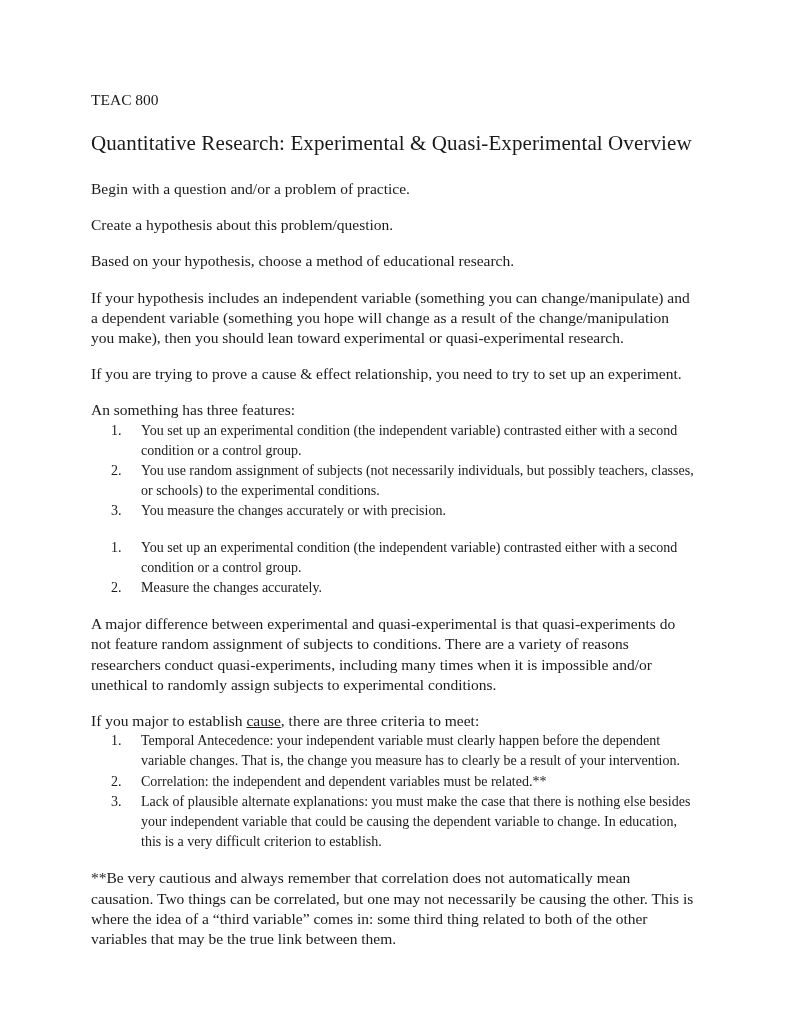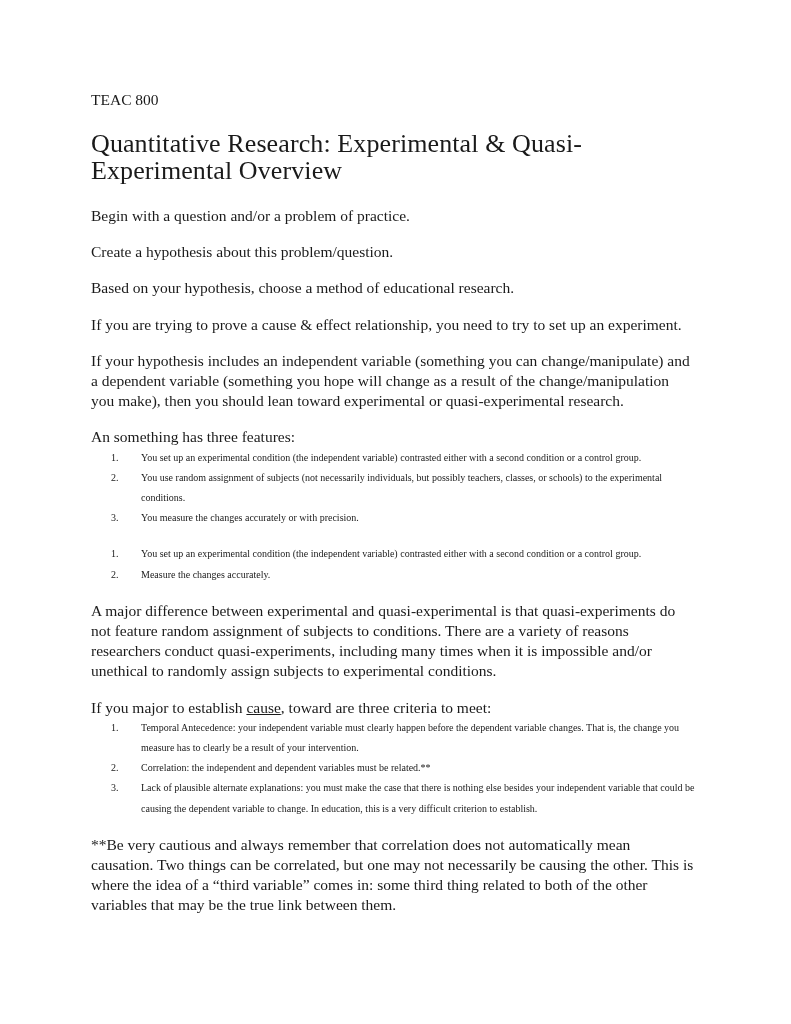--- a/index.html
+++ b/index.html
@@ -23,42 +23,42 @@
     box-sizing: border-box;
     padding: 90px 95px 0 91px;
     overflow: hidden;
   }
   .doc-label {
     font-size: 15.5px;
     line-height: 20px;
     margin: 0 0 0 0;
   }
   .doc-title {
-    font-size: 26px;
+    font-size: 21px;
     font-weight: normal;
     line-height: 27px;
     margin: 20px 0 0 0;
     letter-spacing: 0.1px;
   }
   p.para {
     font-size: 15.5px;
     line-height: 20.2px;
     margin: 16px 0 0 0;
     text-align: left;
   }
   p.para.first-after-title {
     margin-top: 22px;
   }
   .lead {
     font-size: 15.5px;
     line-height: 20.2px;
     margin: 16px 0 0 0;
   }
   ol.numlist {
-    font-size: 10px;
+    font-size: 14px;
     line-height: 20.2px;
     margin: 0;
     padding: 0;
     list-style: none;
     counter-reset: item;
   }
   ol.numlist > li {
     counter-increment: item;
     position: relative;
     padding-left: 50px;
@@ -83,44 +83,44 @@
   <div class="doc-label">TEAC 800</div>
 
   <h1 class="doc-title">Quantitative Research: Experimental &amp; Quasi-Experimental Overview</h1>
 
   <p class="para first-after-title">Begin with a question and/or a problem of practice.</p>
 
   <p class="para">Create a hypothesis about this problem/question.</p>
 
   <p class="para">Based on your hypothesis, choose a method of educational research.</p>
 
+  <p class="para">If your hypothesis includes an independent variable (something you can change/manipulate) and a dependent variable (something you hope will change as a result of the change/manipulation you make), then you should lean toward experimental or quasi-experimental research.</p>
+
   <p class="para">If you are trying to prove a cause &amp; effect relationship, you need to try to set up an experiment.</p>
-
-  <p class="para">If your hypothesis includes an independent variable (something you can change/manipulate) and a dependent variable (something you hope will change as a result of the change/manipulation you make), then you should lean toward experimental or quasi-experimental research.</p>
 
   <div class="block">
     <div class="lead" style="margin-top:0">An something has three features:</div>
     <ol class="numlist">
       <li>You set up an experimental condition (the independent variable) contrasted either with a second condition or a control group.</li>
       <li>You use random assignment of subjects (not necessarily individuals, but possibly teachers, classes, or schools) to the experimental conditions.</li>
       <li>You measure the changes accurately or with precision.</li>
     </ol>
   </div>
 
   <div class="block">
     <ol class="numlist">
       <li>You set up an experimental condition (the independent variable) contrasted either with a second condition or a control group.</li>
       <li>Measure the changes accurately.</li>
     </ol>
   </div>
 
   <p class="para">A major difference between experimental and quasi-experimental is that quasi-experiments do not feature random assignment of subjects to conditions. There are a variety of reasons researchers conduct quasi-experiments, including many times when it is impossible and/or unethical to randomly assign subjects to experimental conditions.</p>
 
   <div class="block">
-    <div class="lead" style="margin-top:0"><span>If you major to establish </span><span class="u">cause</span><span>, toward are three criteria to meet:</span></div>
+    <div class="lead" style="margin-top:0"><span>If you major to establish </span><span class="u">cause</span><span>, there are three criteria to meet:</span></div>
     <ol class="numlist">
       <li>Temporal Antecedence: your independent variable must clearly happen before the dependent variable changes. That is, the change you measure has to clearly be a result of your intervention.</li>
       <li>Correlation: the independent and dependent variables must be related.**</li>
       <li>Lack of plausible alternate explanations: you must make the case that there is nothing else besides your independent variable that could be causing the dependent variable to change. In education, this is a very difficult criterion to establish.</li>
     </ol>
   </div>
 
   <p class="para">**Be very cautious and always remember that correlation does not automatically mean causation. Two things can be correlated, but one may not necessarily be causing the other. This is where the idea of a “third variable” comes in: some third thing related to both of the other variables that may be the true link between them.</p>
 
 </div>

